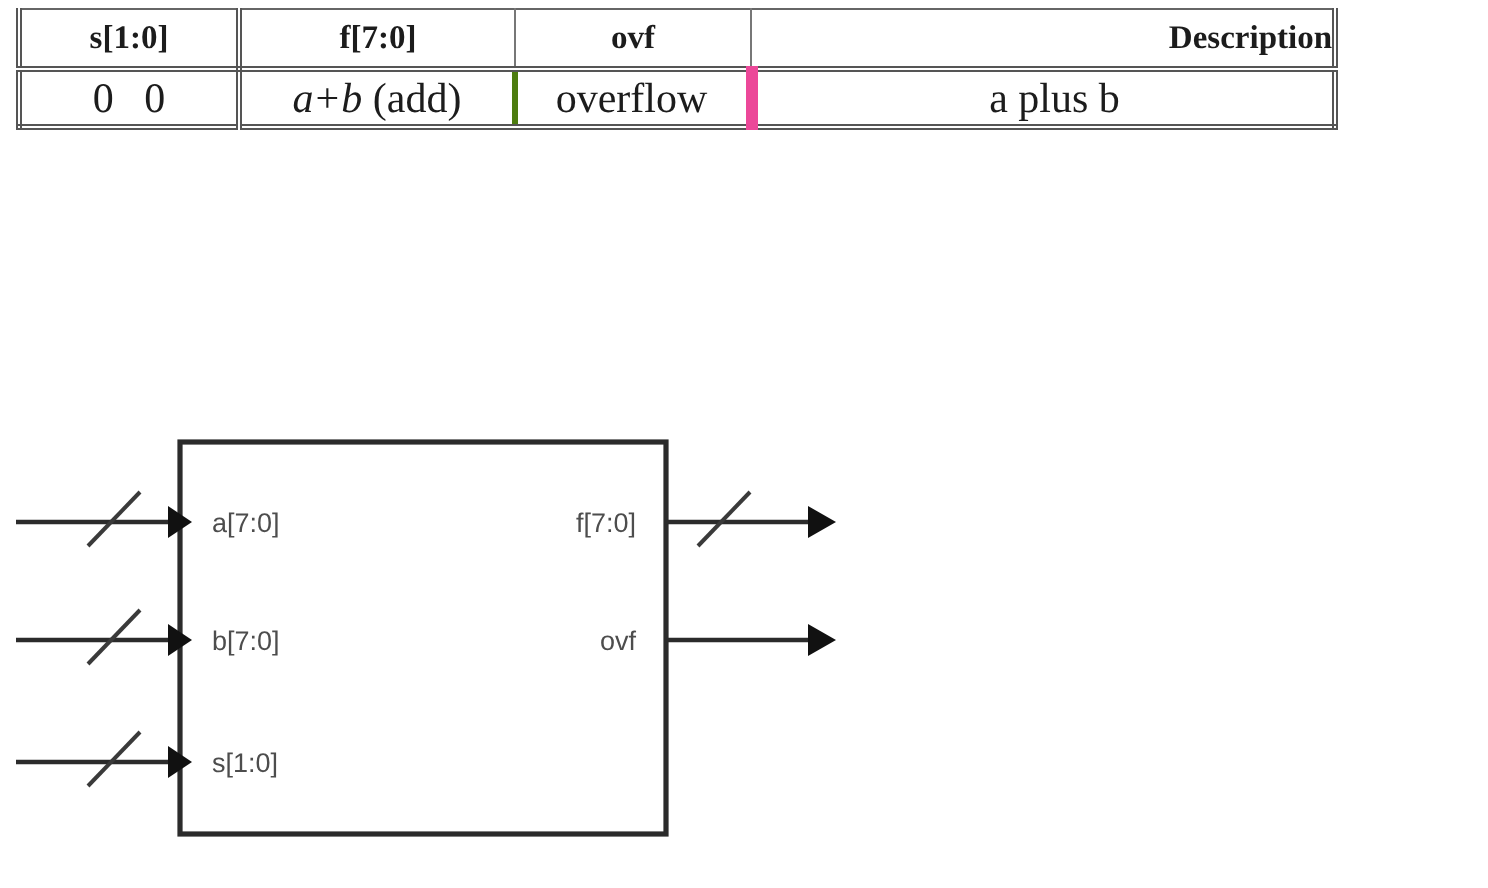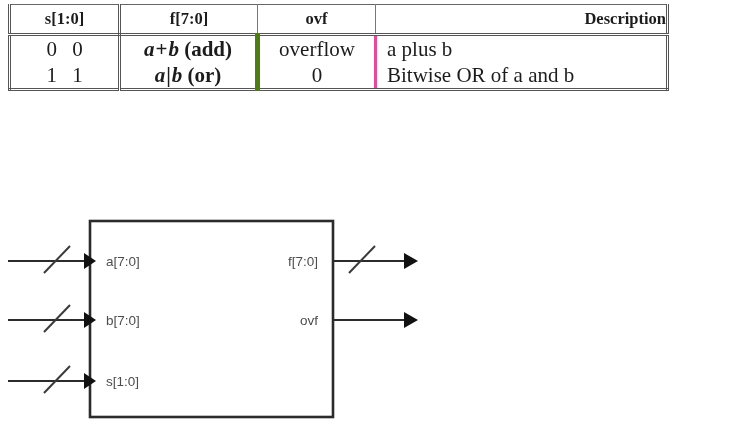--- a/index.html
+++ b/index.html
@@ -66,23 +66,23 @@
   thead th.h-ovf  { border-right: 1px solid #777; }
   thead th.h-desc { text-align: right; padding-left: 10px; }
 
   tbody td {
     font-size: 21px;
     height: 26px;
     line-height: 26px;
     text-align: center;
   }
   tbody td.b-s    { border-right: 3px double #555; }
-  tbody td.b-f    { border-right: 5px solid #4d7c0f; font-weight: bold; }
-  tbody td.b-ovf  { border-right: 3px solid #ec4899; }
-  tbody td.b-desc { text-align: left; padding-left: 10px; }
+  tbody td.b-f    { border-right: 3px solid #4d7c0f; }
+  tbody td.b-ovf  { border-right: 6px solid #ec4899; }
+  tbody td.b-desc { text-align: center; padding-left: 10px; }
 
   
   .mathvar { font-style: italic; }
   .ovl { text-decoration: overline; font-style: italic; }
   .op  { font-style: normal; padding: 0 1px; }
   .tag { font-style: normal; }
 
   .sbits { letter-spacing: 5px; padding-left: 5px; }
 
   
@@ -146,26 +146,20 @@
 
       <tr>
         <td class="b-s"><span class="sbits">0 0</span></td>
         <td class="b-f"><span class="mathvar">a</span><span class="op">+</span><span class="mathvar">b</span> <span class="tag">(add)</span></td>
         <td class="b-ovf">overflow</td>
         <td class="b-desc">a plus b</td>
       </tr>
 
 
 
-      <tr>
-        <td class="b-s"><span class="sbits">1 1</span></td>
-        <td class="b-f"><span class="mathvar">a</span><span class="op">|</span><span class="mathvar">b</span> <span class="tag">(or)</span></td>
-        <td class="b-ovf">0</td>
-        <td class="b-desc">Bitwise OR of a and b</td>
-      </tr>
 
     </tbody>
   </table>
 </div>
 
 <div id="diagram">
   <svg width="460" height="240" viewBox="0 0 460 240" xmlns="http://www.w3.org/2000/svg">
 
     <rect class="blockbox" x="90" y="25" width="243" height="196"></rect>
 

